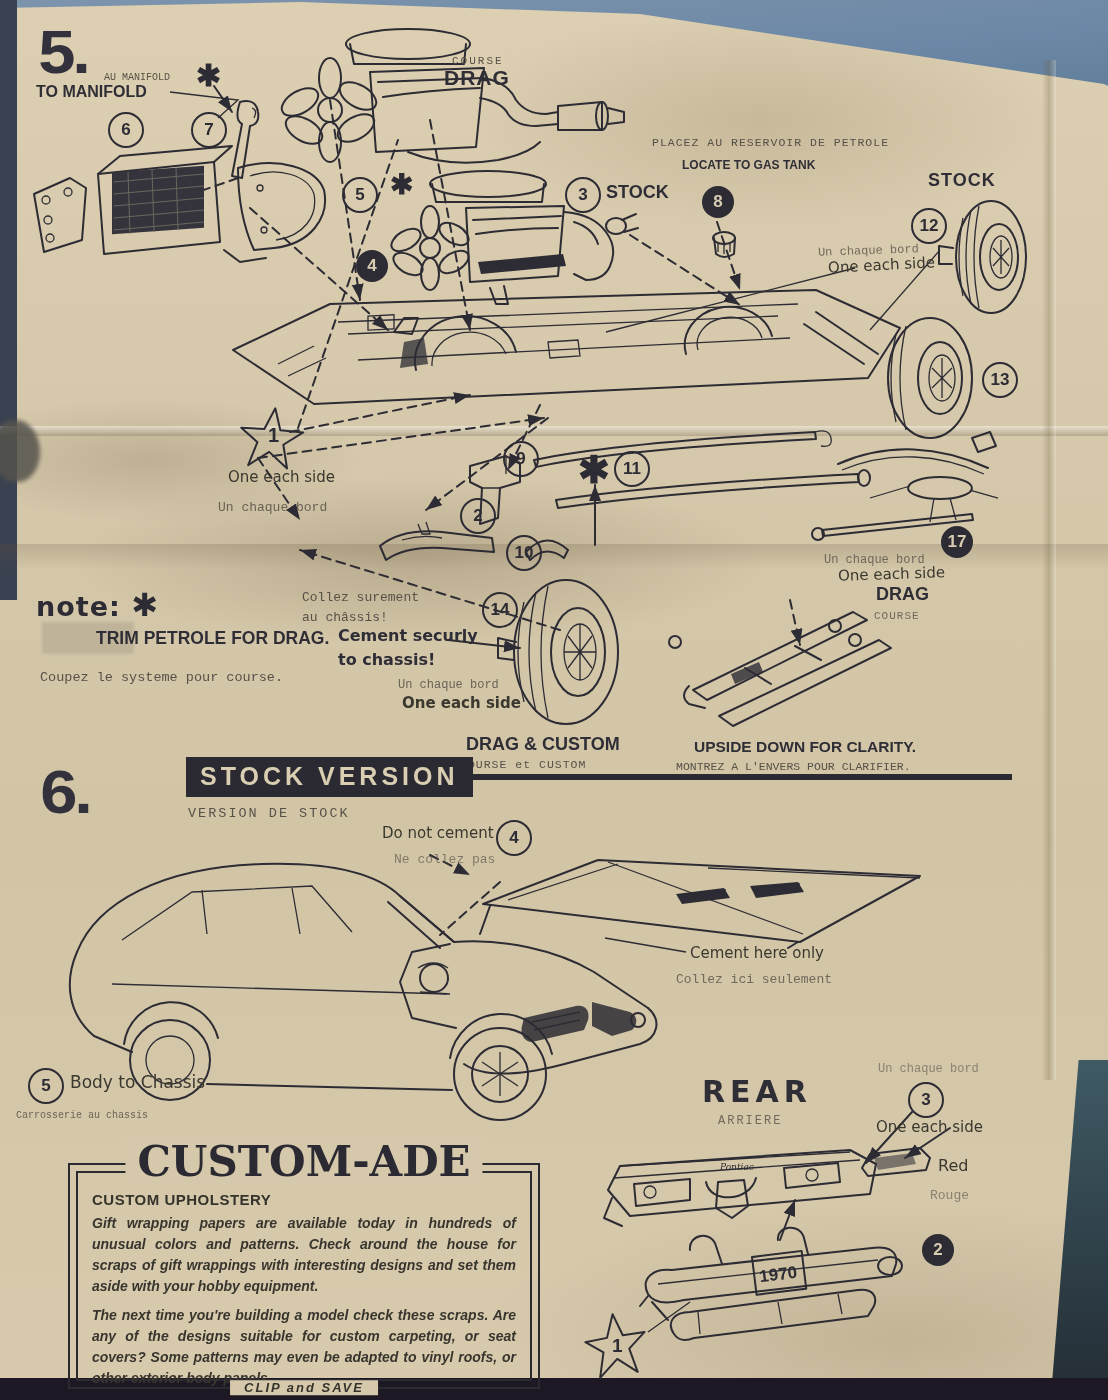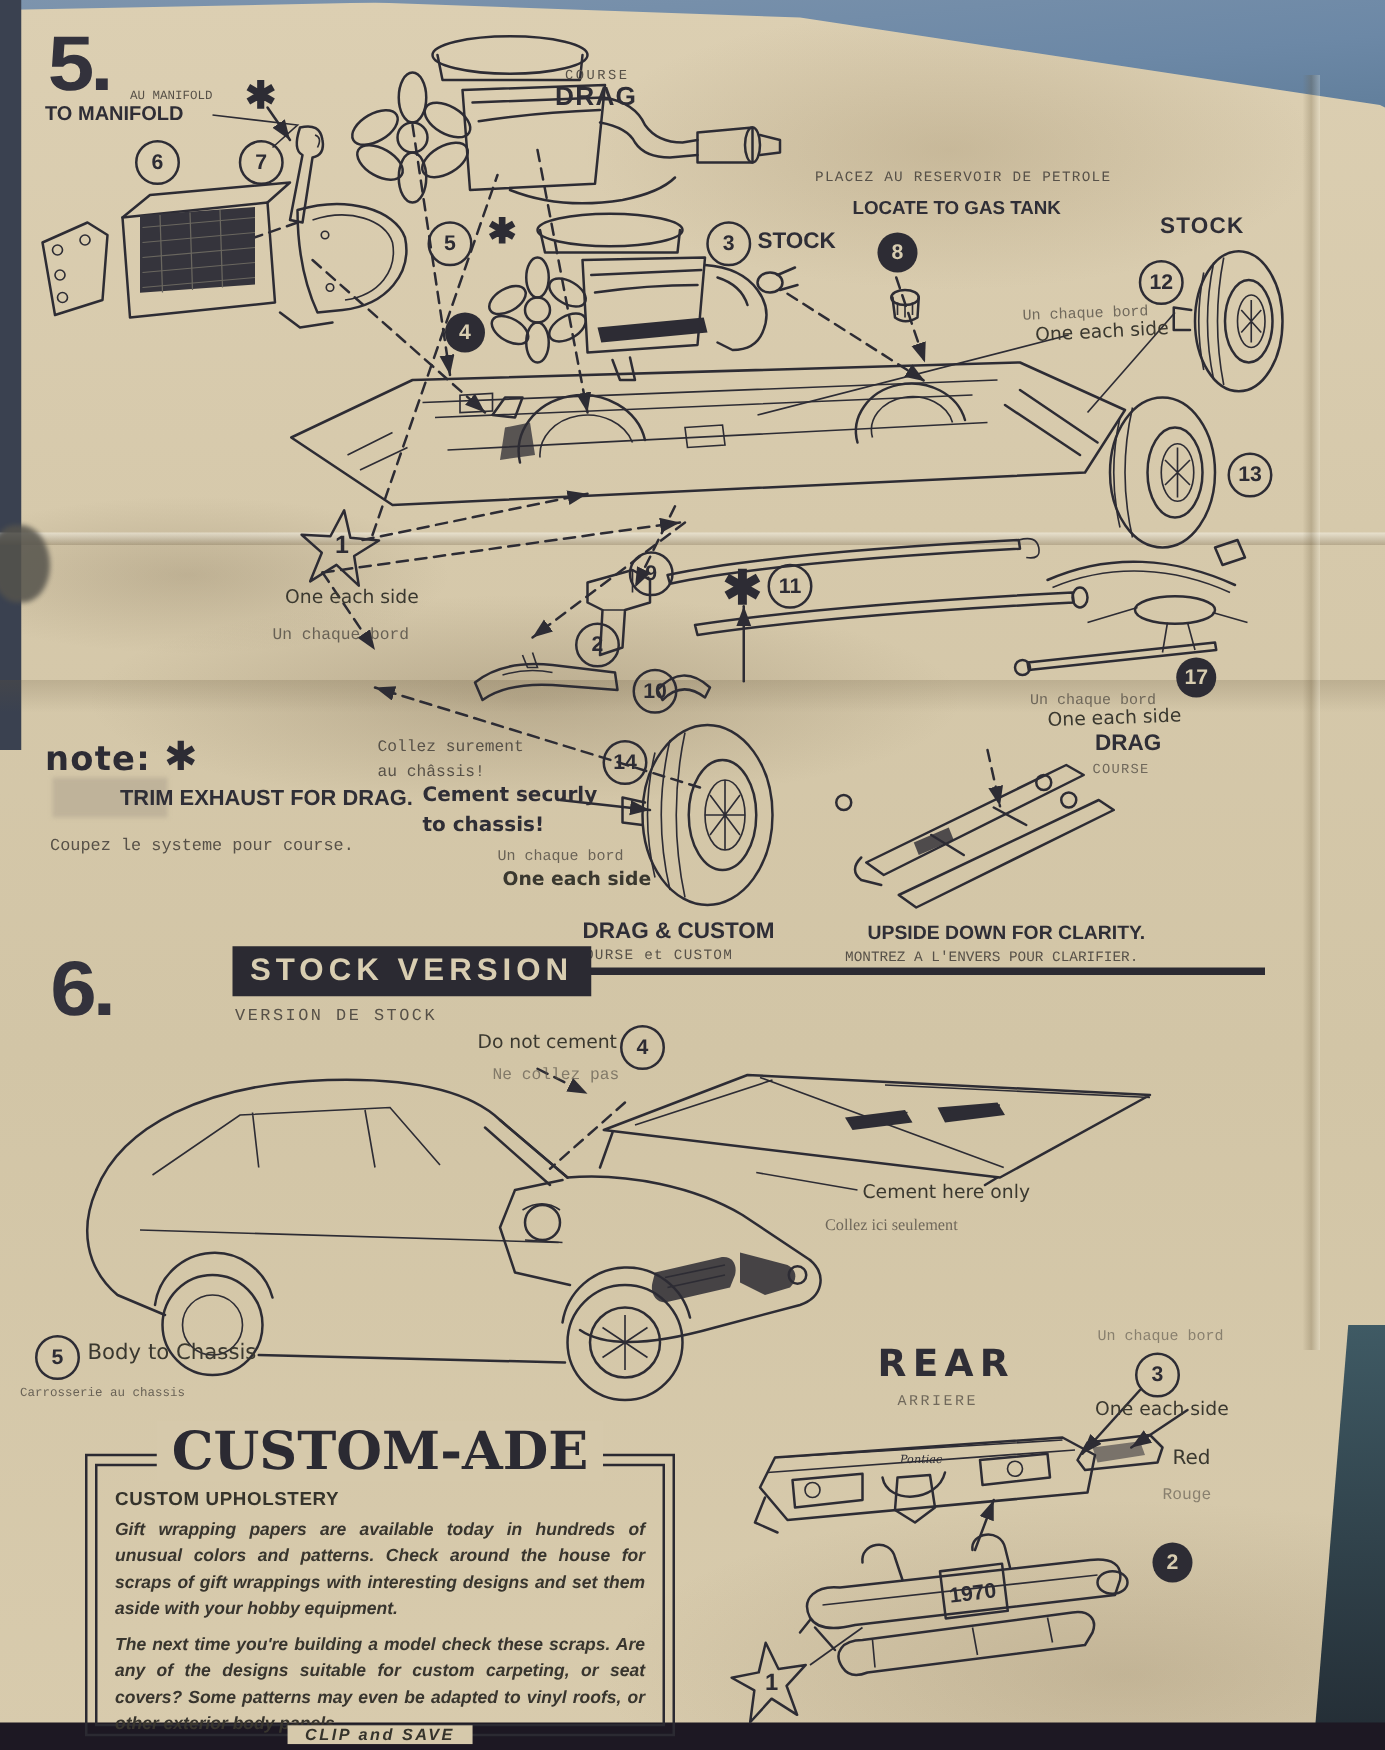--- a/index.html
+++ b/index.html
@@ -191,21 +191,21 @@
       <circle class="ink-thin" cx="236" cy="88" r="3"></circle>
     <path class="ink" d="M196,108 L212,120 L238,116"></path>
   </svg>
 
   <svg class="abs" style="left:212px;top:92px;" width="60" height="95" viewBox="0 0 60 95">
     <path class="ink" d="M28,10 Q44,6 46,20 Q48,32 38,34 L30,86 L20,84 L30,32 Q22,28 28,10 Z"></path>
     <path class="ink-thin" d="M40,16 Q46,18 42,26"></path>
   </svg>
 
   <div class="abs t-mono" style="left:652px;top:136px;font-size:11.5px;letter-spacing:1px;">PLACEZ AU RESERVOIR DE PETROLE</div>
-  <div class="abs t-bold" style="left:682px;top:158px;font-size:15px;text-align:center;">LOCATE TO GAS TANK</div>
+  <div class="abs t-bold" style="left:682px;top:158px;font-size:12px;text-align:center;">LOCATE TO GAS TANK</div>
   <div class="abs cf" style="left:702px;top:186px;">
       <span>8</span>
     </div>
   <svg class="abs" style="left:706px;top:228px;" width="40" height="40" viewBox="0 0 40 40">
     <ellipse class="ink" cx="18" cy="10" rx="11" ry="6"></ellipse>
     <path class="ink" d="M8,10 L10,26 Q18,32 28,26 L29,10"></path>
     <path class="ink-thin" d="M12,14 L12,24 M18,16 L18,26 M24,14 L24,24"></path>
   </svg>
 
   <div class="abs t-bold" style="left:928px;top:170px;font-size:18px;letter-spacing:1px;">STOCK</div>
@@ -299,21 +299,21 @@
   <div class="abs t-mono" style="left:824px;top:553px;font-size:12px;opacity:.8;">Un chaque bord</div>
   <div class="abs t-hand" style="left:838px;top:565px;font-size:15px;transform:rotate(-2deg);">One each side</div>
   <div class="abs t-bold" style="left:876px;top:584px;font-size:18px;">DRAG</div>
   <div class="abs t-mono" style="left:874px;top:610px;font-size:11px;letter-spacing:1px;opacity:.8;">COURSE</div>
 
   <div class="abs" style="left:36px;top:586px;font-weight:bold;font-size:27px;letter-spacing:1px;color:#2d2c34;font-family:'DejaVu Sans',sans-serif;">
     <span>note:</span>
     <span style="font-size:32px;">✱</span>
   </div>
   <div class="abs" style="left:42px;top:622px;width:92px;height:32px;background:#bfb39a;filter:blur(1.5px);"></div>
-  <div class="abs t-bold" style="left:96px;top:628px;font-size:17.5px;">TRIM EXHAUST FOR DRAG.</div>
+  <div class="abs t-bold" style="left:96px;top:628px;font-size:17.5px;">TRIM PETROLE FOR DRAG.</div>
   <div class="abs t-mono" style="left:40px;top:670px;font-size:13.5px;">Coupez le systeme pour course.</div>
 
   <div class="abs t-mono" style="left:302px;top:590px;font-size:13px;">Collez surement</div>
   <div class="abs t-mono" style="left:302px;top:610px;font-size:13px;">au châssis!</div>
   <div class="abs t-bold" style="left:338px;top:626px;font-size:16px;font-family:'DejaVu Sans',sans-serif;">Cement securly</div>
   <div class="abs t-bold" style="left:338px;top:650px;font-size:16px;font-family:'DejaVu Sans',sans-serif;">to chassis!</div>
 
   <div class="abs co" style="left:482px;top:592px;">
       <span>14</span>
     </div>
@@ -383,21 +383,21 @@
     <path class="ink" d="M22,64 L12,92 M330,100 L320,106"></path>
   </svg>
 
   <div class="abs t-hand" style="left:382px;top:824px;font-size:15px;">Do not cement</div>
   <div class="abs co" style="left:496px;top:820px;">
       <span>4</span>
     </div>
   <div class="abs t-mono" style="left:394px;top:852px;font-size:13px;opacity:.65;">Ne collez pas</div>
 
   <div class="abs t-hand" style="left:690px;top:944px;font-size:15px;">Cement here only</div>
-  <div class="abs t-mono" style="left:660px;top:972px;font-size:13px;opacity:.8;font-family:Liberation Serif, serif;">Collez ici seulement</div>
+  <div class="abs t-mono" style="left:676px;top:972px;font-size:13px;opacity:.8;">Collez ici seulement</div>
 
   <div class="abs co" style="left:28px;top:1068px;">
       <span>5</span>
     </div>
   <div class="abs t-hand" style="left:70px;top:1072px;font-size:17px;">Body to Chassis</div>
   <div class="abs t-mono" style="left:16px;top:1110px;font-size:10px;opacity:.85;">Carrosserie au chassis</div>
 
   <div class="abs t-bold" style="left:702px;top:1074px;font-size:30px;letter-spacing:5px;font-family:'DejaVu Sans',sans-serif;">REAR</div>
   <div class="abs t-mono" style="left:718px;top:1114px;font-size:12px;letter-spacing:2px;opacity:.8;">ARRIERE</div>
   <div class="abs t-mono" style="left:878px;top:1062px;font-size:12px;opacity:.6;">Un chaque bord</div>

